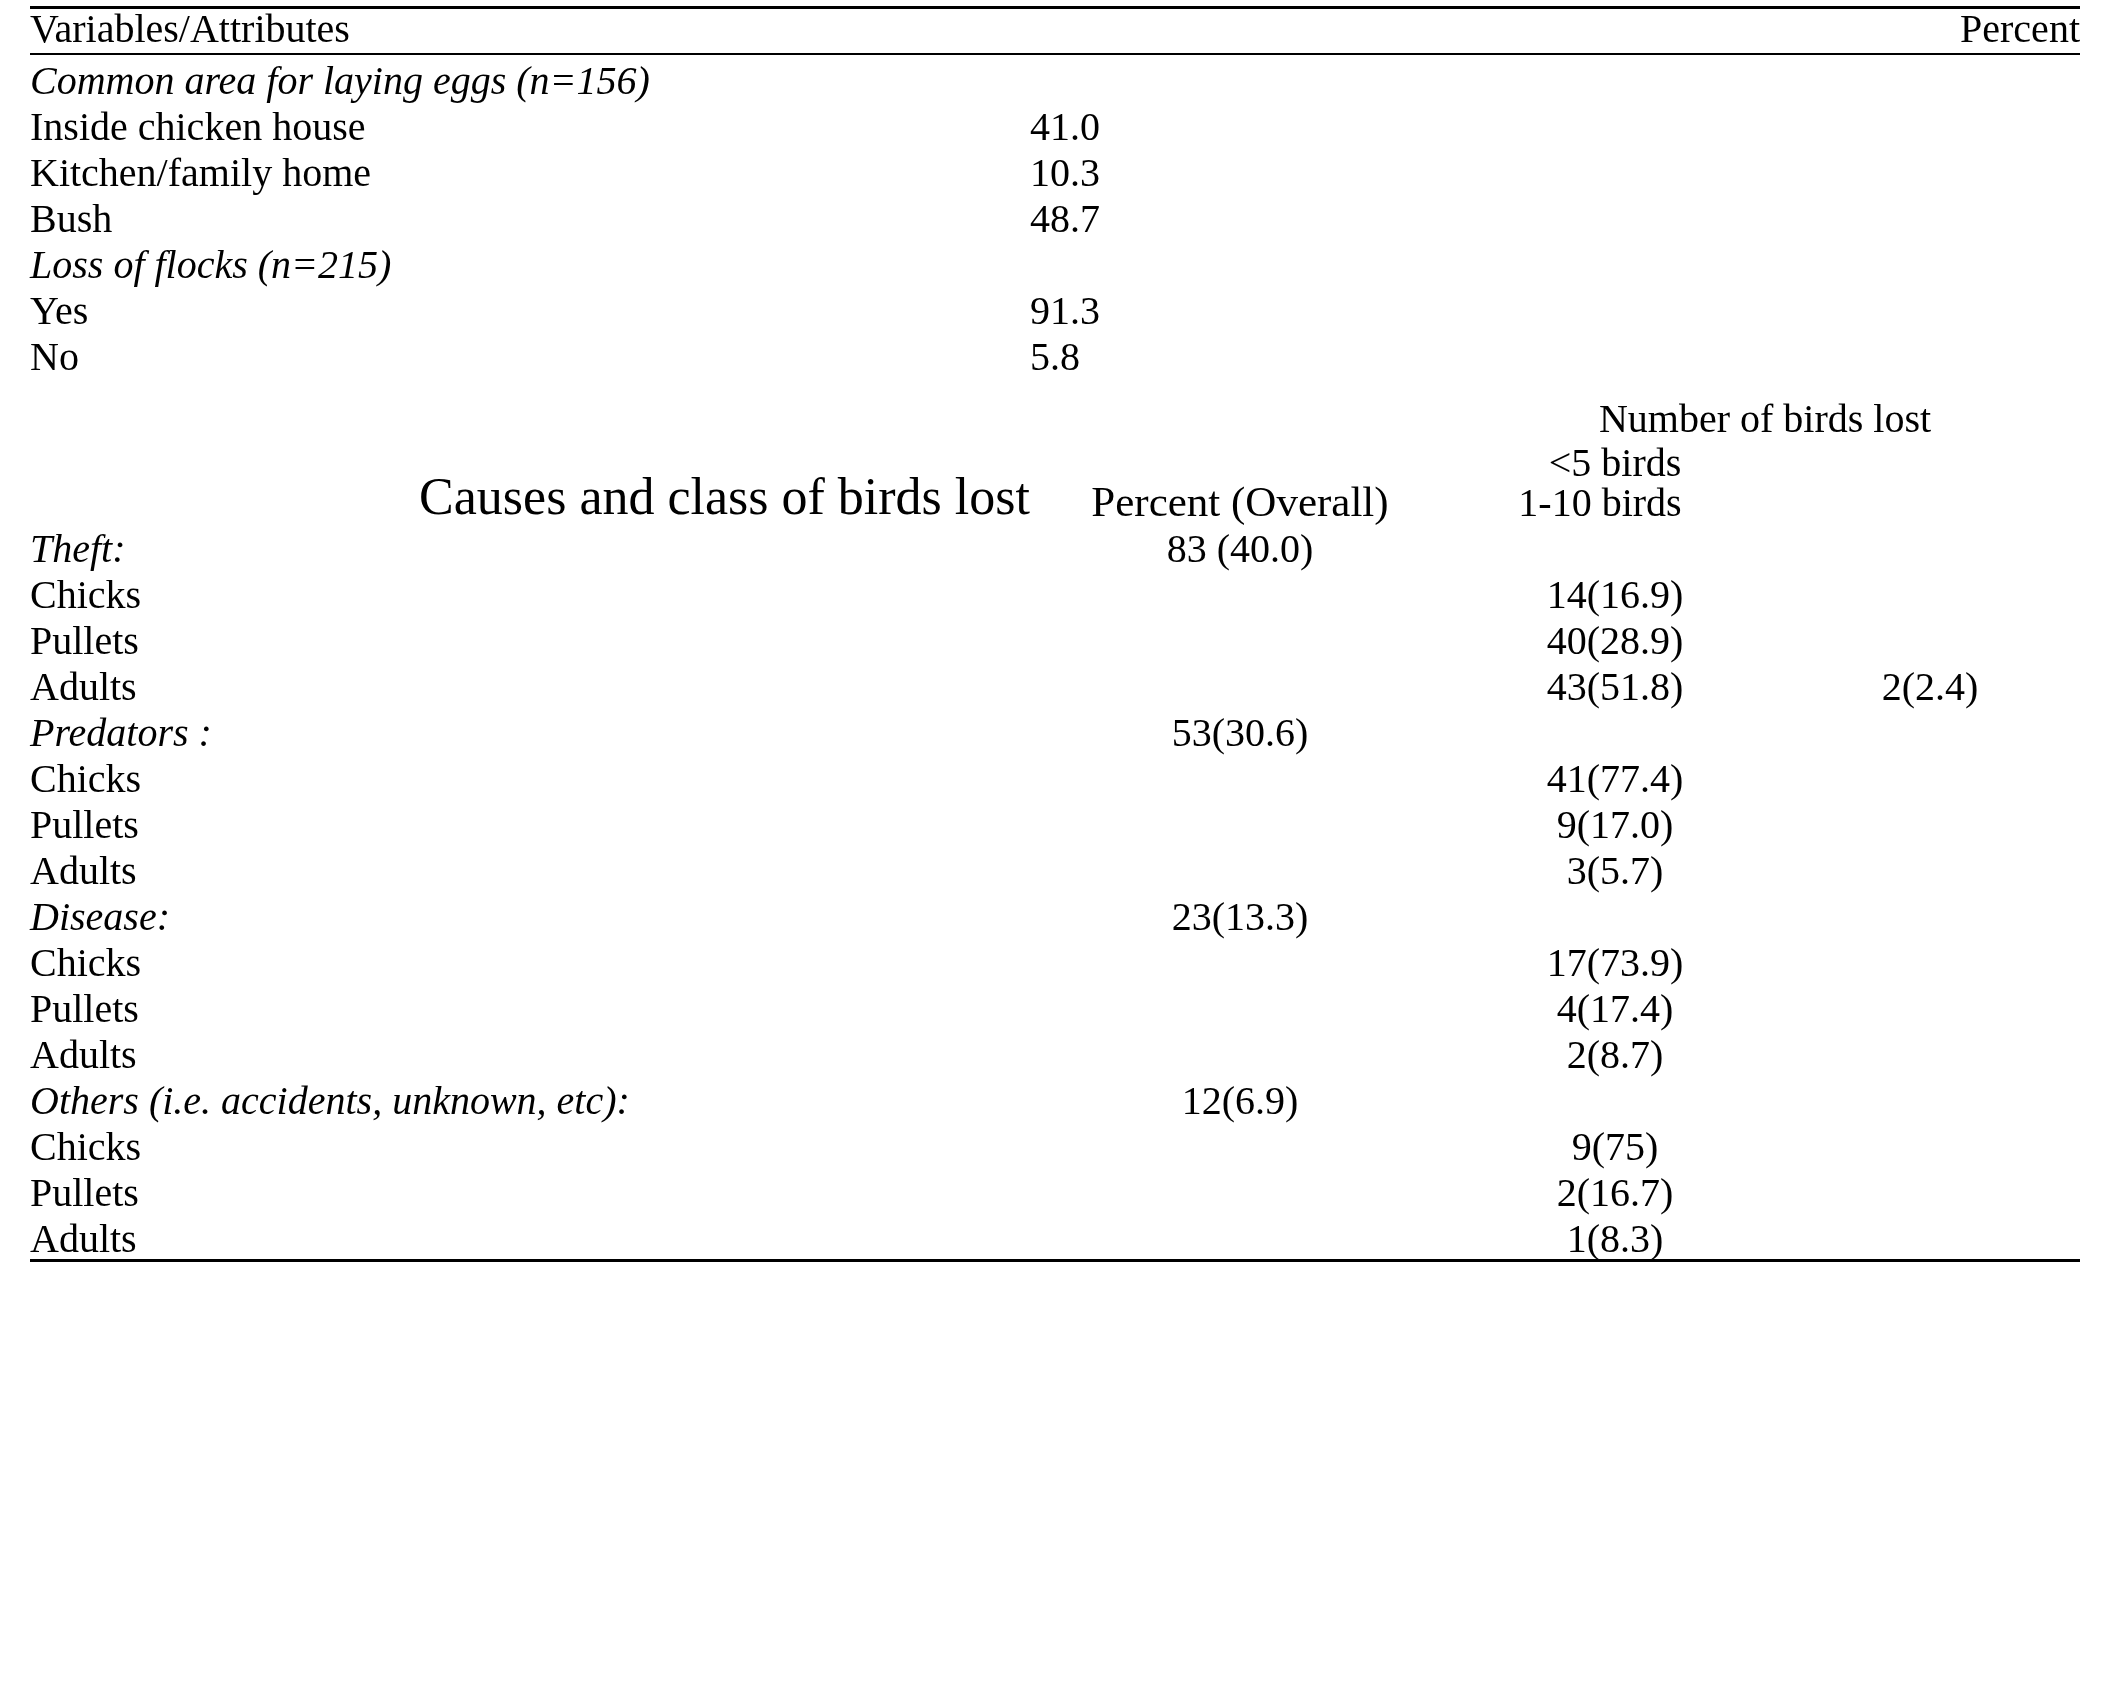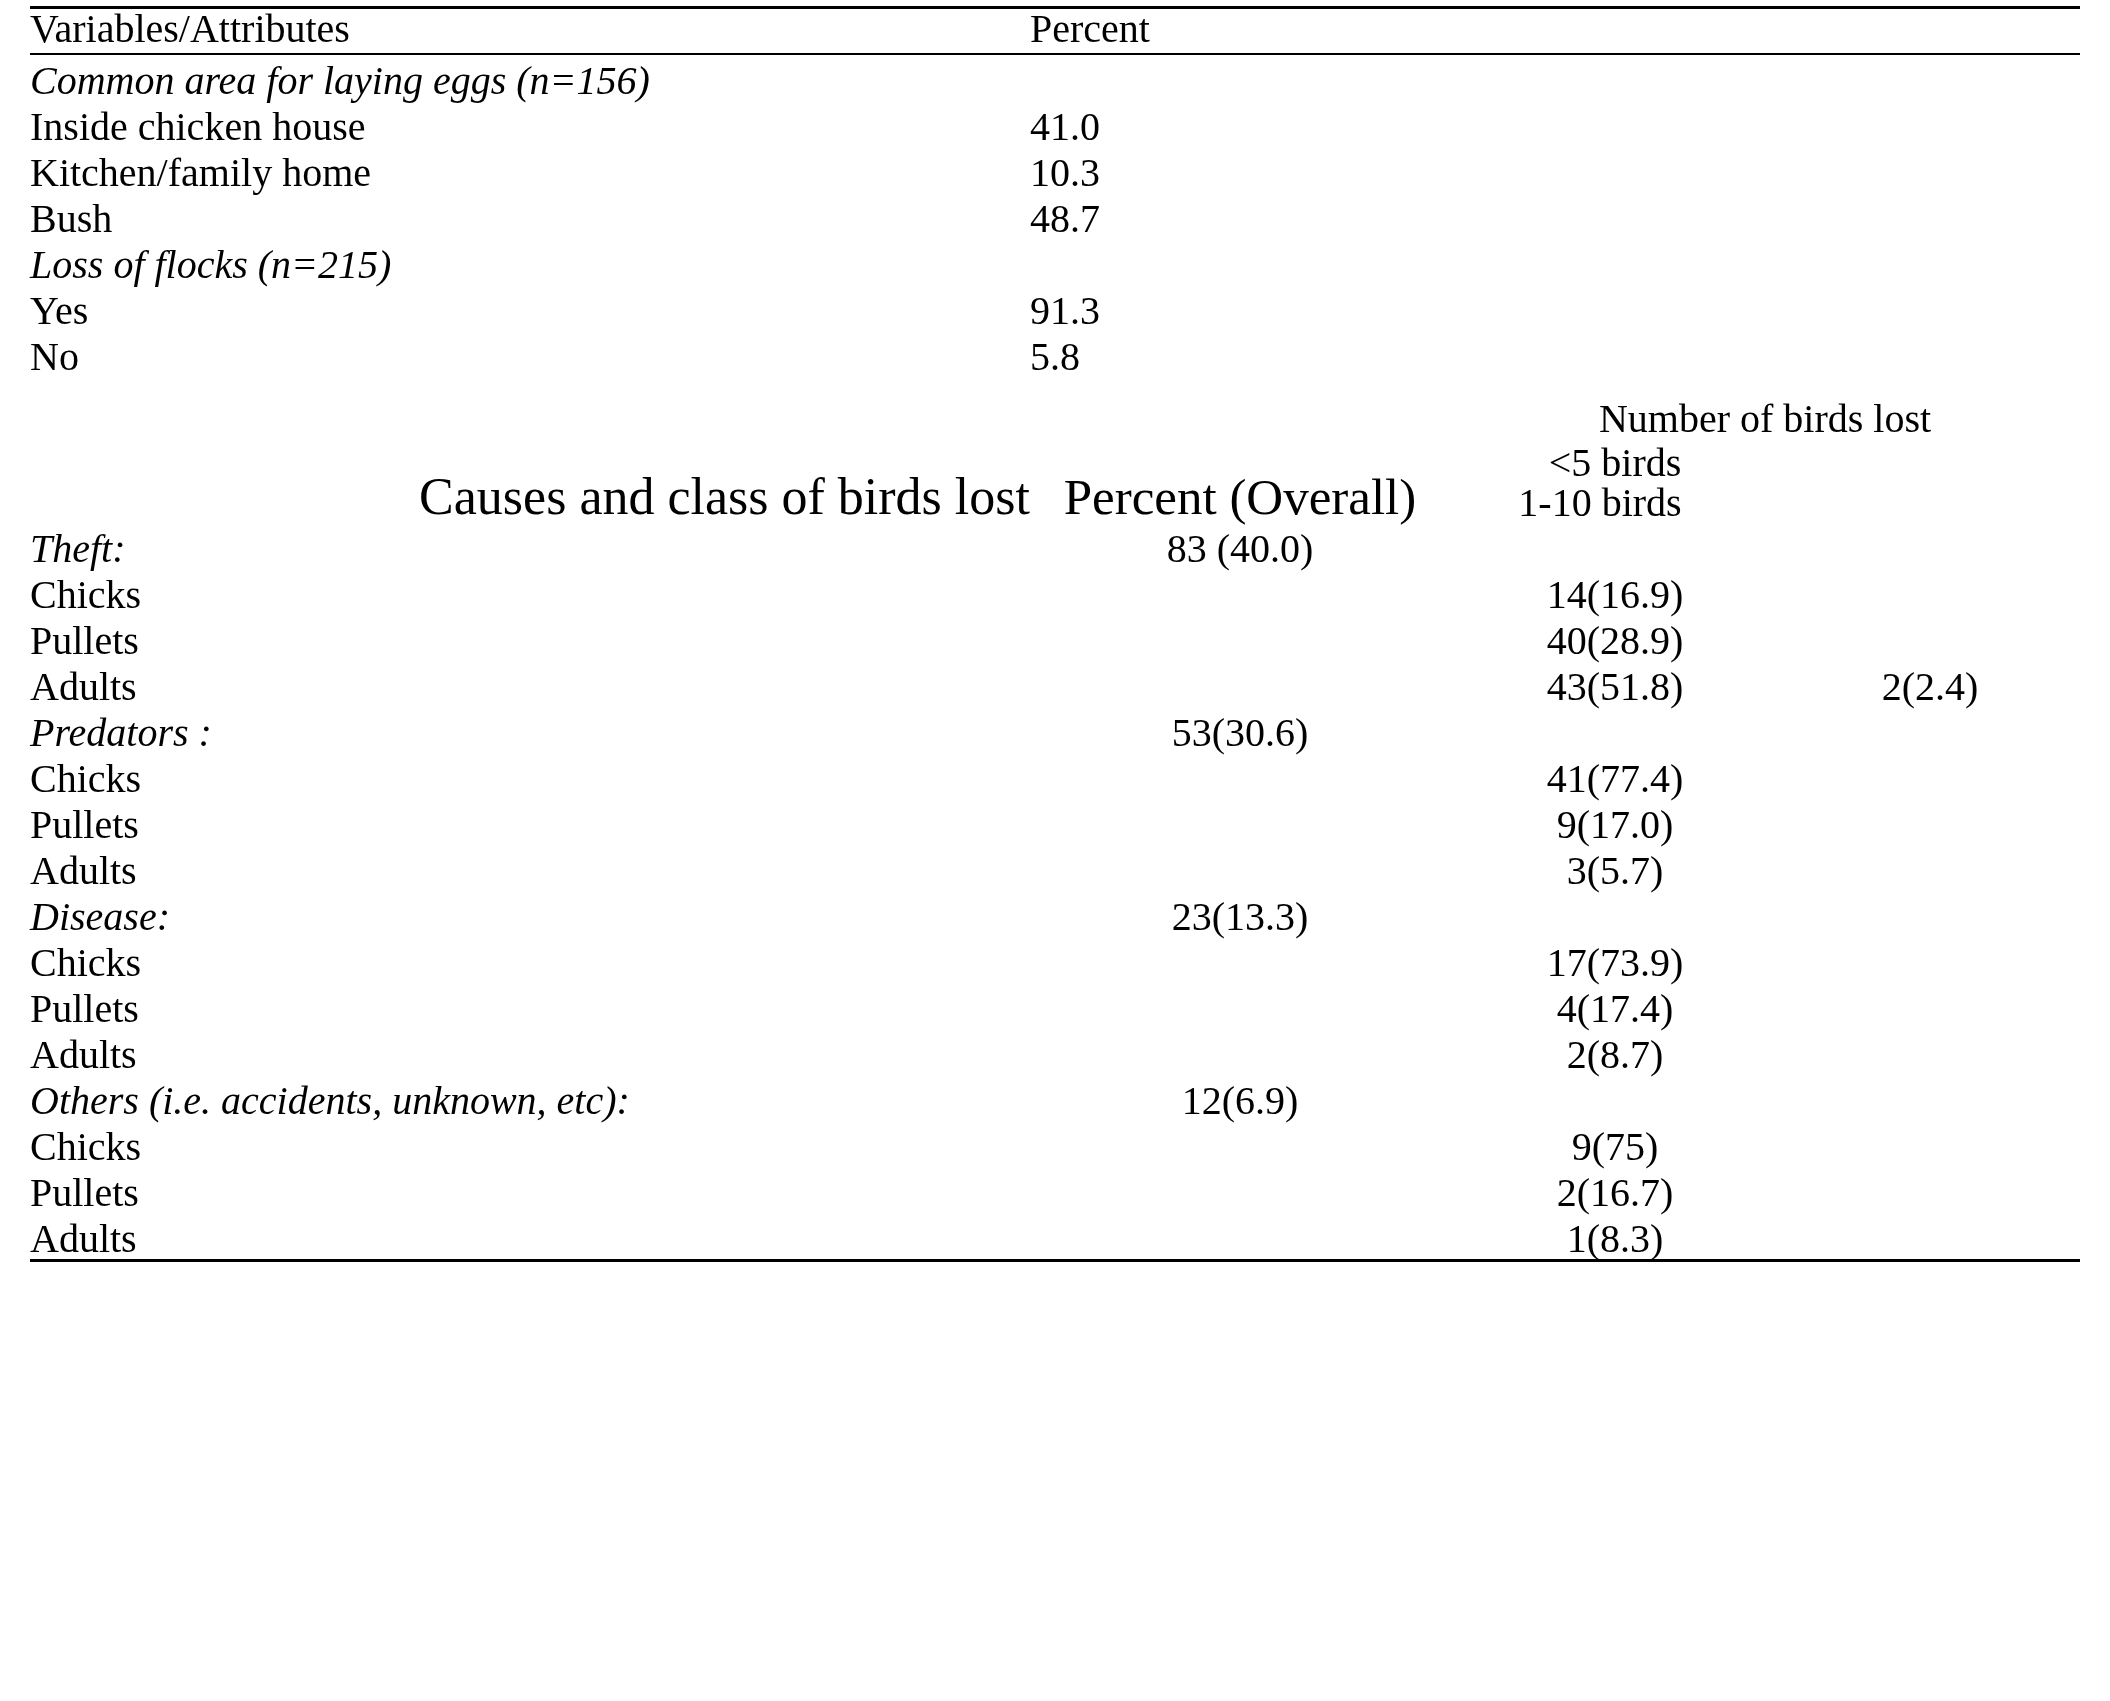--- a/index.html
+++ b/index.html
@@ -54,21 +54,21 @@
     border-top: 3px solid #000;
     height: 6px;
     padding: 0;
   }
   .hdr-cell {
     font-size: 40px;
     padding: 6px 0 10px 0;
   }
   .hdr-left { text-align: left; padding-left: 4px; }
   .hdr-percent {
-    text-align: left;
+    text-align: right;
   }
   .r td {
     height: 46px;
     padding: 1px 0 2px 0;
     font-size: 40px;
   }
   .sect {
     font-style: italic;
     text-align: left;
     padding-left: 4px;
@@ -95,21 +95,21 @@
   }
   .spacer td { height: 22px; }
 
   .subhdr-label {
     text-align: right;
     padding-left: 4px;
     font-size: 52px;
   }
   .subhdr-overall {
     text-align: center;
-    font-size: 51px;
+    font-size: 43px;
   }
   .birds-group {
     font-size: 40px;
   }
   .birds-title {
     text-align: center;
     font-size: 40px;
     padding-bottom: 4px;
   }
   .birds-sub {

